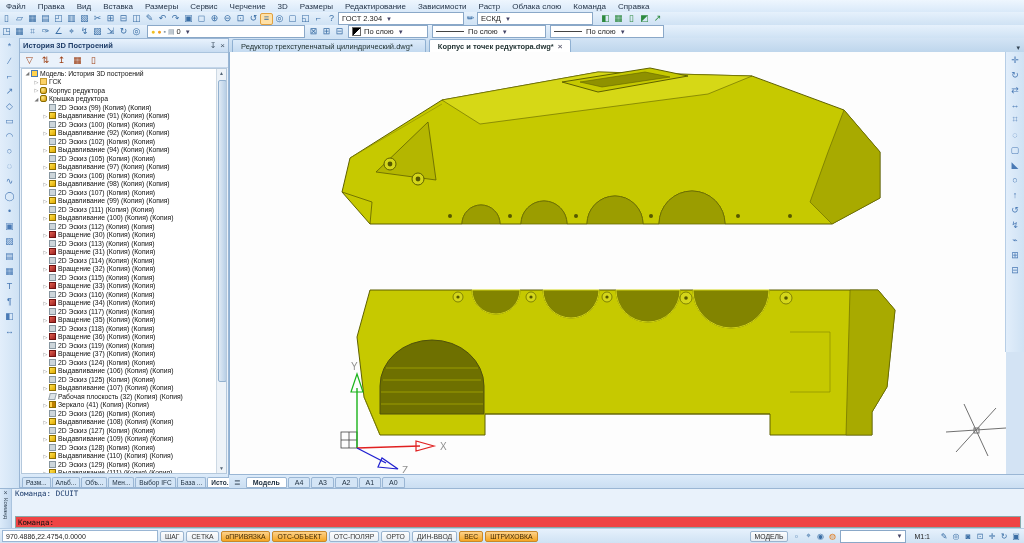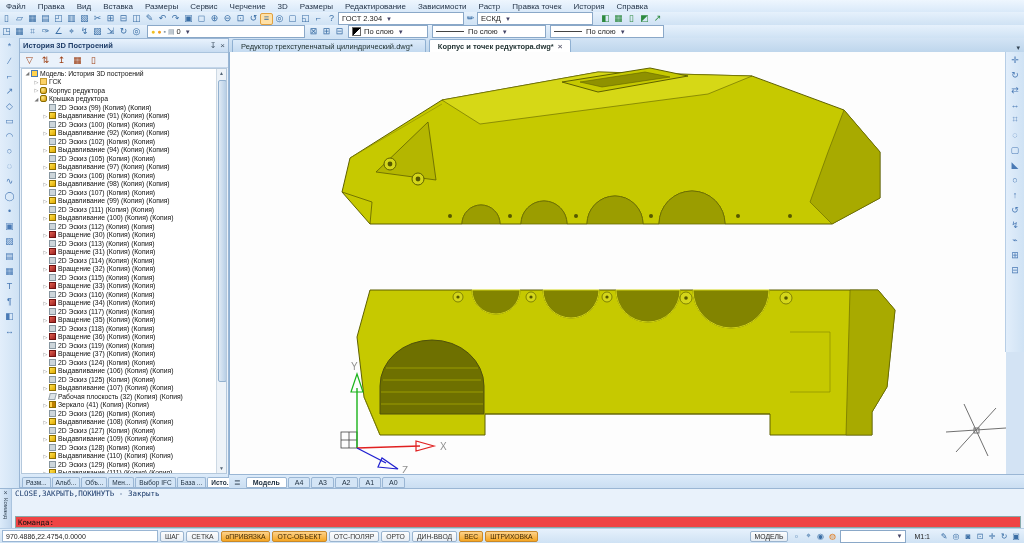--- a/index.html
+++ b/index.html
@@ -93,22 +93,22 @@
       <span class="mi">Вид</span>
       <span class="mi">Вставка</span>
       <span class="mi">Размеры</span>
       <span class="mi">Сервис</span>
       <span class="mi">Черчение</span>
       <span class="mi">3D</span>
       <span class="mi">Размеры</span>
       <span class="mi">Редактирование</span>
       <span class="mi">Зависимости</span>
       <span class="mi">Растр</span>
-      <span class="mi">Правка точек</span>
-      <span class="mi">История</span>
+      <span class="mi">Облака слою</span>
+      <span class="mi">Команда</span>
       <span class="mi">Справка</span>
   </div>
 
   <div class="toolbar tb1">
     <span style="display:flex;align-items:center;">
       <span class="tbi">▯</span>
         <span class="tbi">▱</span>
         <span class="tbi">▦</span>
         <span class="tbi">▤</span>
         <span class="tbi">◰</span>
@@ -636,22 +636,22 @@
     </span>
   </div>
 
   <div class="cmd">
     <div class="cmdtab">
       <span class="x">×</span>
       <span class="vtxt">Команд</span>
     </div>
     <div class="cmdbody">
       <div>
+        <div class="cline">Команда: DCUIT</div>
           <div class="cline"></div>
-          <div class="cline">CLOSE,ЗАКРЫТЬ,ПОКИНУТЬ - Закрыть</div>
       </div>
       <div class="cprompt">
         <span>Команда:</span>
       </div>
     </div>
   </div>
 
   <div class="status">
     <span class="coords">970.4886,22.4754,0.0000</span>
     <span style="display:flex;align-items:center;gap:2px;">

